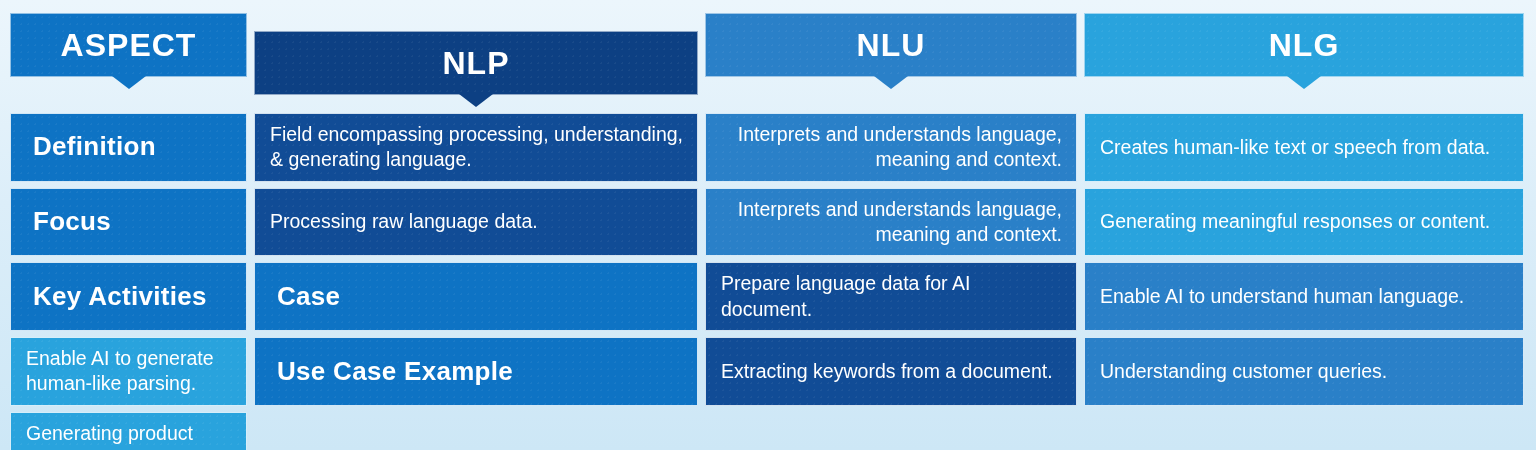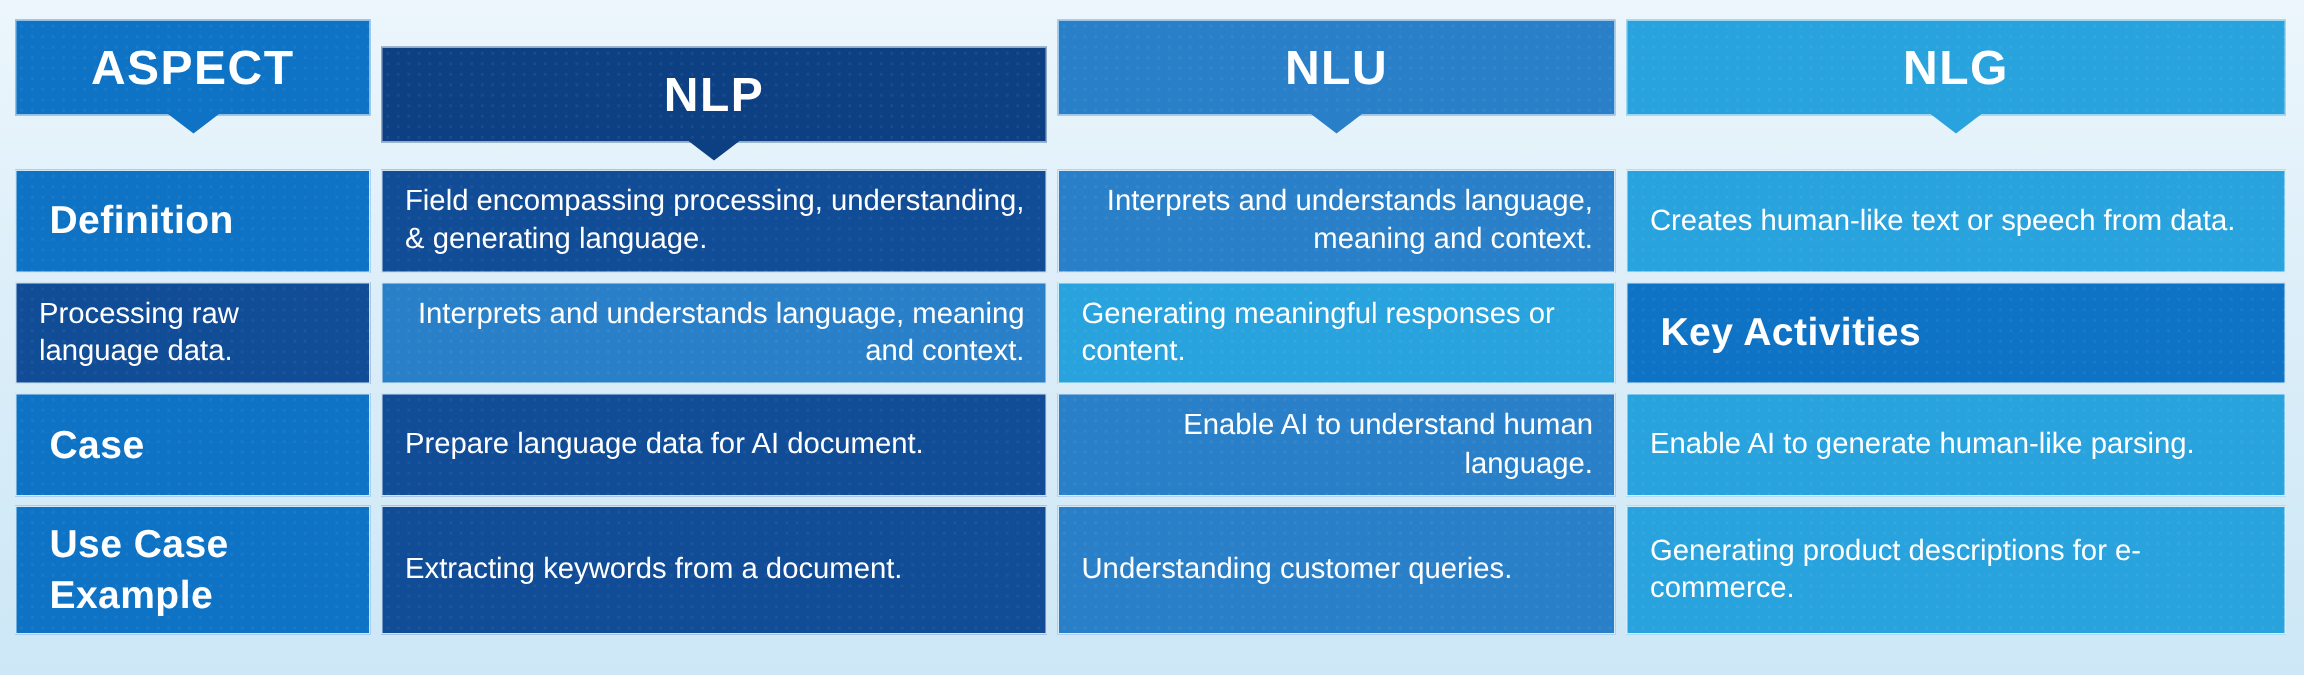--- a/index.html
+++ b/index.html
@@ -100,20 +100,23 @@
     <div class="cell col-nlp">
         <span>Field encompassing processing, understanding, &amp; generating language.</span>
       </div>
     <div class="cell col-nlu">
         <span>Interprets and understands language, meaning and context.</span>
       </div>
     <div class="cell col-nlg">
         <span>Creates human-like text or speech from data.</span>
       </div>
 
+    <div class="cell aspect col-aspect">
+        <span>Focus</span>
+      </div>
     <div class="cell col-nlp">
         <span>Processing raw language data.</span>
       </div>
     <div class="cell col-nlu">
         <span>Interprets and understands language, meaning and context.</span>
       </div>
     <div class="cell col-nlg">
         <span>Generating meaningful responses or content.</span>
       </div>
 

